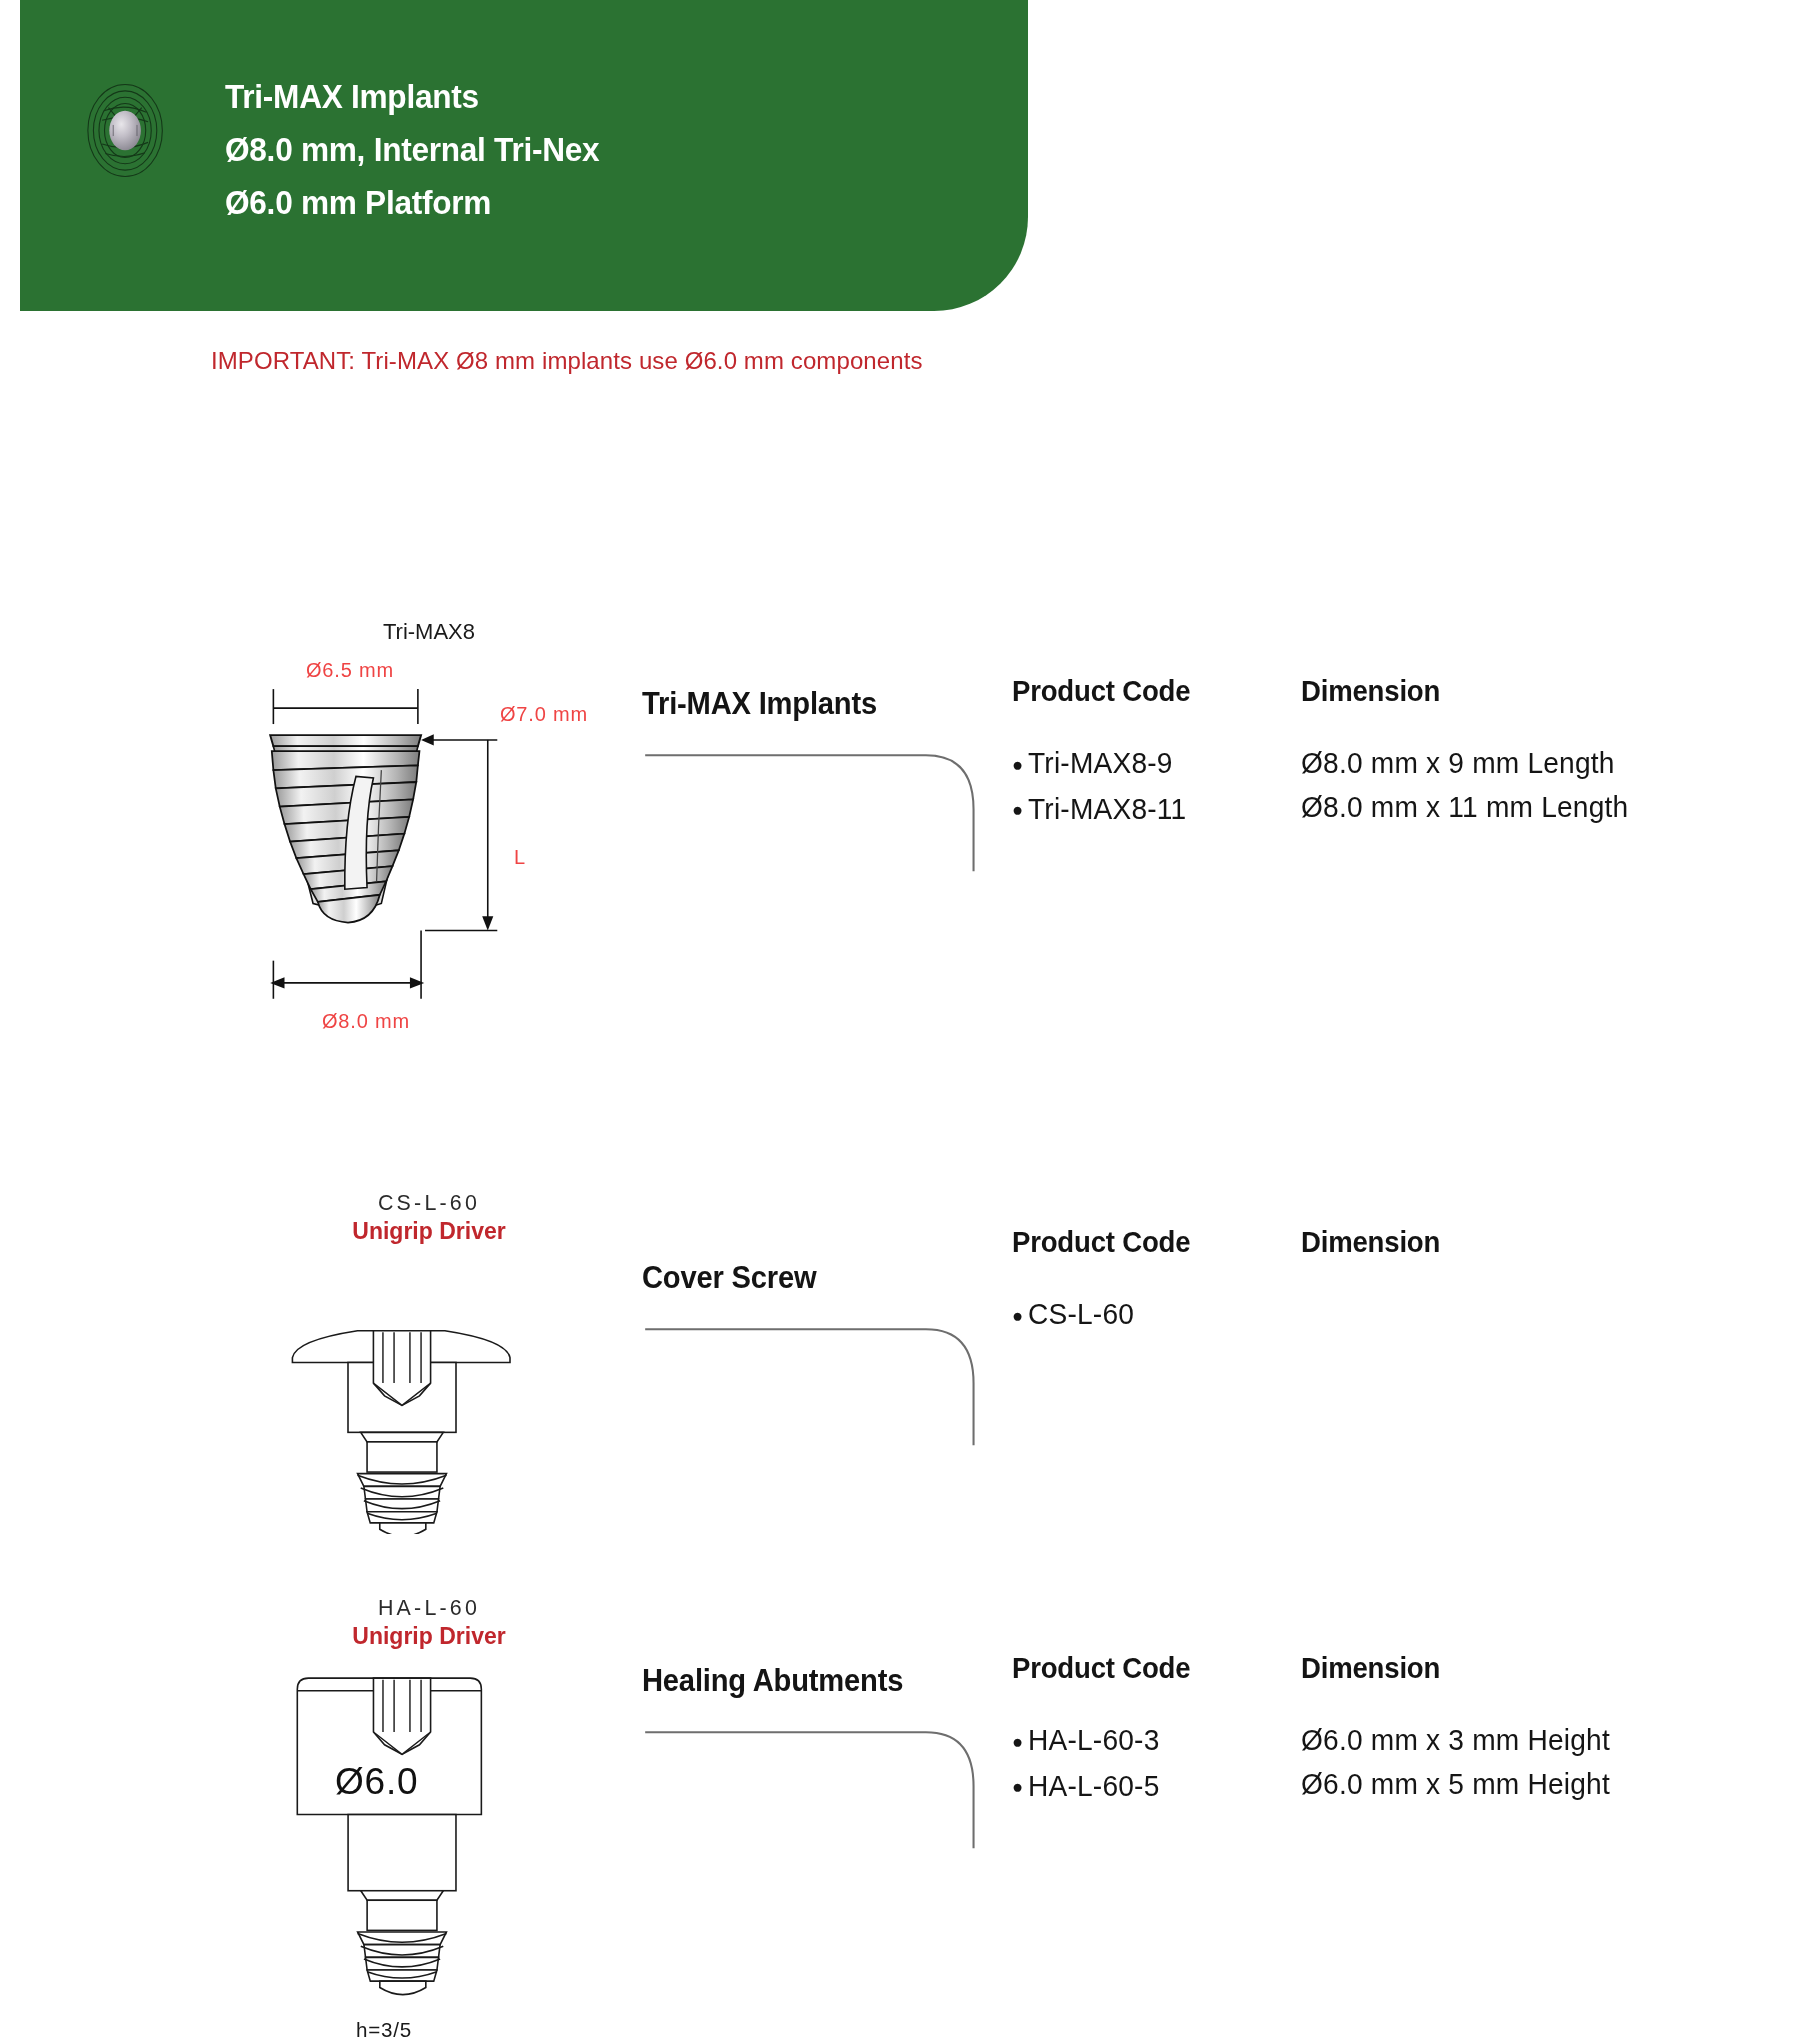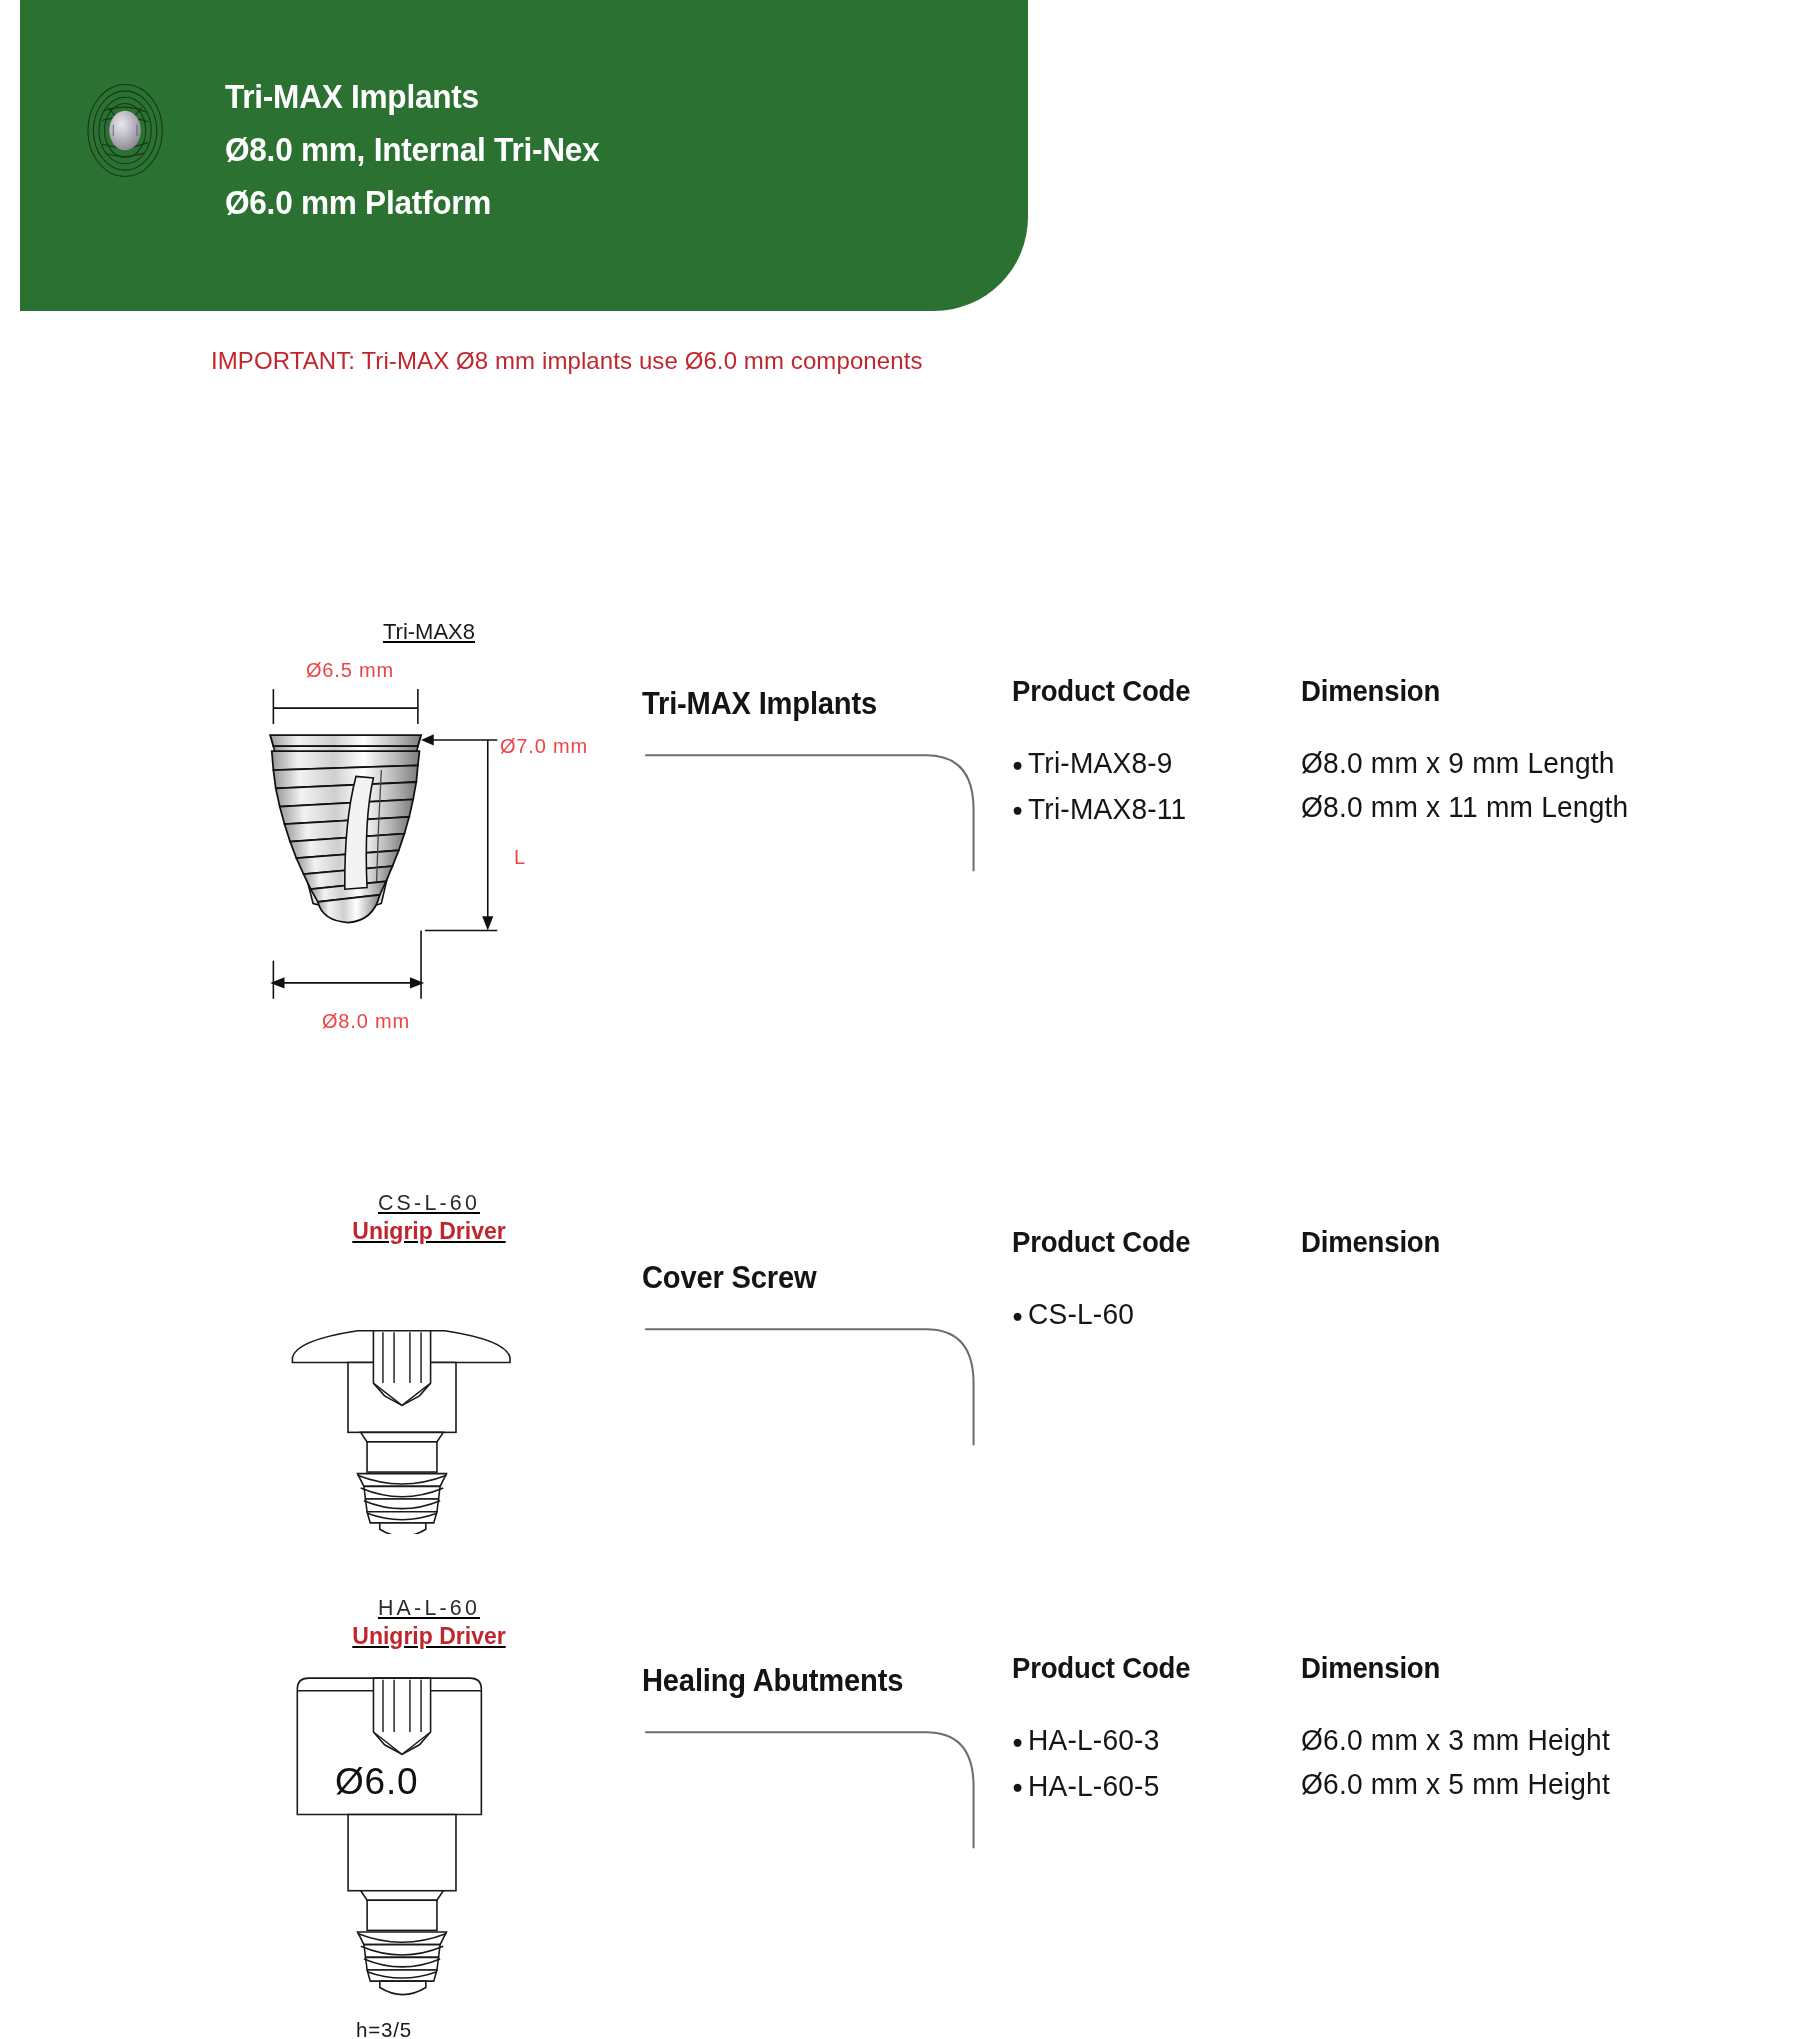--- a/index.html
+++ b/index.html
@@ -53,21 +53,21 @@
     white-space: nowrap;
   }
 
   
   .section { position: absolute; left: 0; width: 1806px; }
   #section-implants { top: 619px; height: 445px; }
   #section-cover    { top: 1191px; height: 373px; }
   #section-healing  { top: 1596px; height: 441px; }
 
   
-  .diagram-col { position: absolute; left: 262px; width: 334px; top: 0; text-decoration: underline; }
+  .diagram-col { position: absolute; left: 262px; width: 334px; top: 0; }
   .diagram-caption {
     text-align: center;
     font-size: 22px;
     color: #1a1a1a;
     font-family: "Liberation Sans", sans-serif;
     white-space: nowrap;
   }
   .caption-code { letter-spacing: 3.2px; font-size: 21.4px; color:#2b2b2b; }
   .caption-driver {
     color: #C0272D; font-weight: bold; font-size: 23px;
@@ -166,21 +166,21 @@
 
   <div class="section" id="section-implants">
 
     <div class="diagram-col">
       <div class="diagram-caption">Tri-MAX8</div>
 
       <div style="position:relative;height:397px;margin-top:6.4px;">
         
         <div class="dim-label" style="position:absolute;left:44px;top:8px;">Ø6.5 mm</div>
         
-        <div class="dim-label" style="position:absolute;left:238px;top:52px;margin-top:32px;">Ø7.0 mm</div>
+        <div class="dim-label" style="position:absolute;left:238px;top:52px;">Ø7.0 mm</div>
         
         <div class="dim-label" style="position:absolute;left:252px;top:195px;">L</div>
         
         <div class="dim-label" style="position:absolute;left:60px;top:359px;">Ø8.0 mm</div>
 
         <svg width="334" height="397" viewBox="0 0 420 500">
           <defs>
             <linearGradient id="metalg" x1="0" y1="0" x2="1" y2="0">
               <stop offset="0%" stop-color="#9a9a9a"></stop>
               <stop offset="18%" stop-color="#f2f2f2"></stop>

